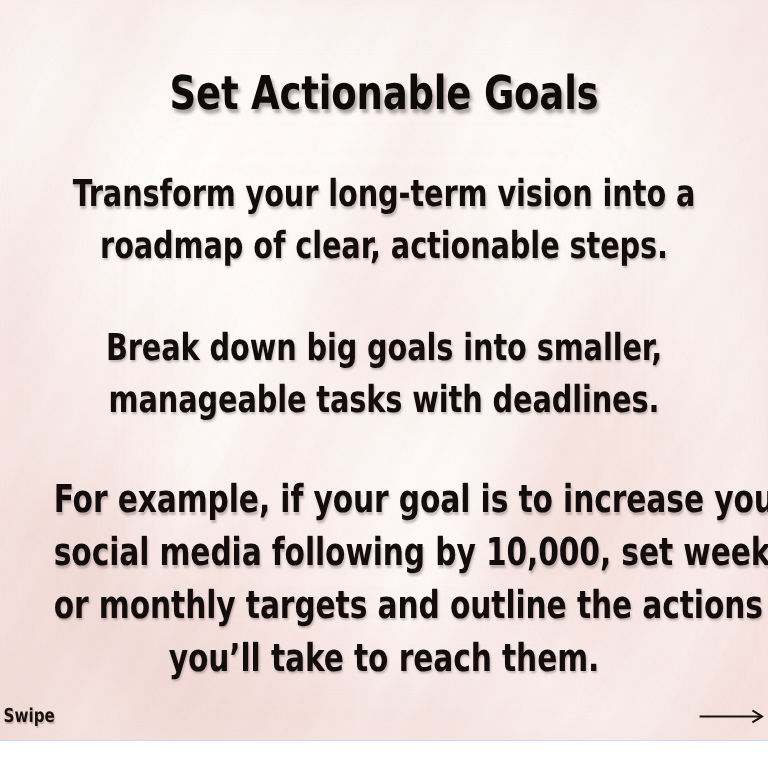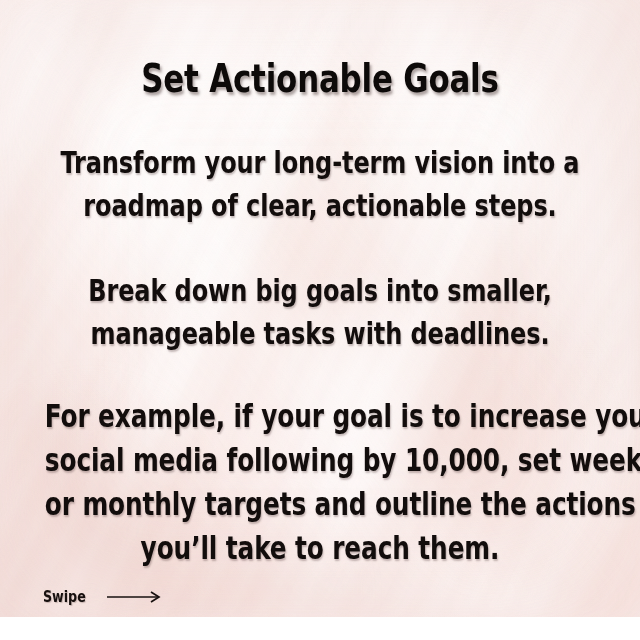--- a/index.html
+++ b/index.html
@@ -157,23 +157,22 @@
   .para-3 .line { white-space: nowrap; }
   .para-1 .line, .para-2 .line { white-space: nowrap; }
 
   .swipe-row {
     position: absolute;
     left: 0;
     right: 0;
     top: 588px;
     display: flex;
     align-items: center;
-    justify-content: flex-start;
+    justify-content: space-between;
     gap: 17px;
-    margin-left: 40px;
   }
 
   .swipe-label {
     font-family: "DejaVu Sans Condensed", "Liberation Sans Narrow", "Liberation Sans", sans-serif;
     font-weight: 700;
     font-size: 16px;
     line-height: 18px;
     color: #17100f;
     transform: scaleX(0.88);
     letter-spacing: 0px;

